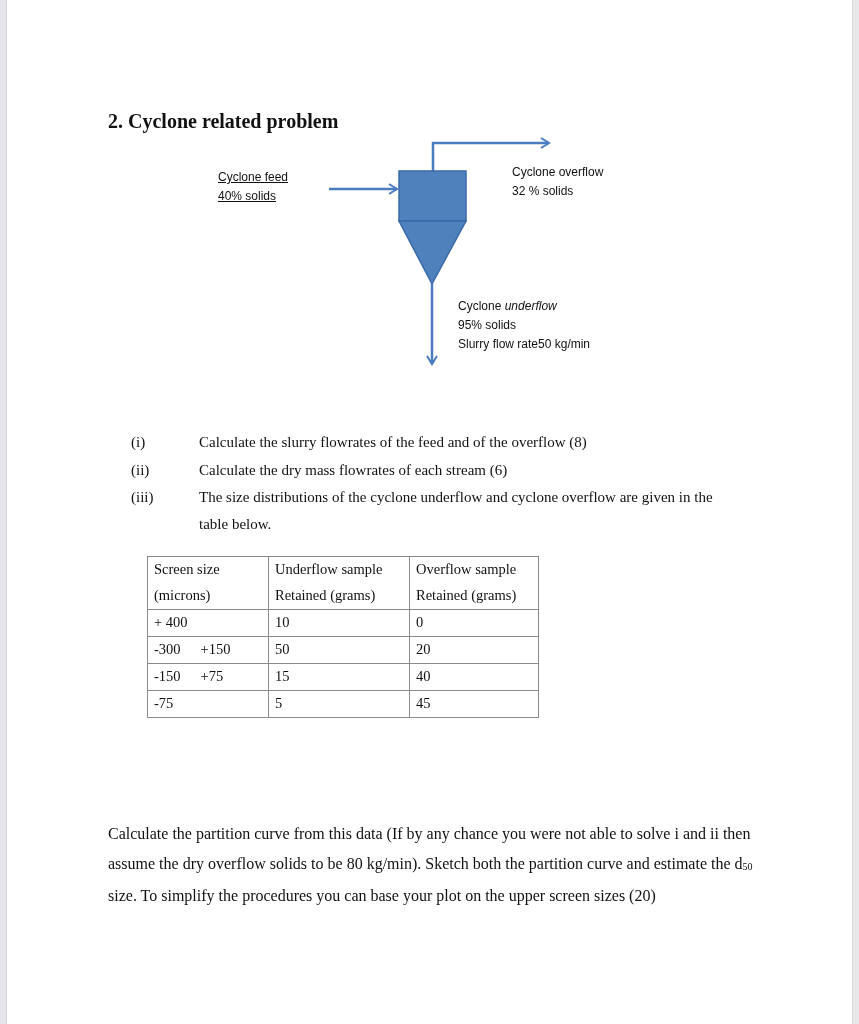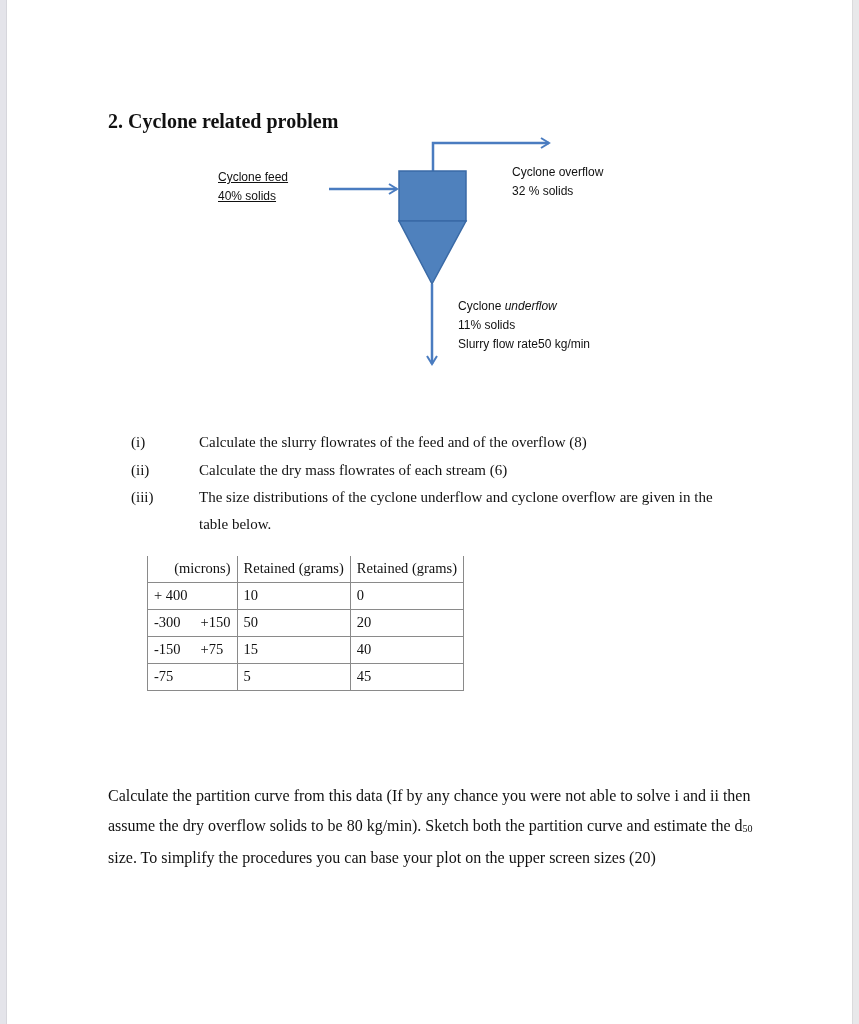--- a/index.html
+++ b/index.html
@@ -24,25 +24,25 @@
     position: absolute; left: 147px; top: 556px; border-collapse: collapse;
     font-family: "Liberation Serif", serif; font-size: 14.5px;
   }
   table.data td {
     border: 1px solid #8a8a8a; padding: 0 6px; vertical-align: top; height: 26px; line-height: 24px; white-space: nowrap;
   }
   table.data td.c1 { width: 108px; }
   table.data td.c2 { width: 128px; }
   table.data td.c3 { width: 116px; }
   table.data td.hd { border-bottom: none; }
-  table.data td.hd2 { border-top: none; text-align: right; }
+  table.data td.hd2 { border-top: none; }
   .gap { display: inline-block; width: 14px; }
 
   .para {
-    position: absolute; left: 108px; top: 781px; width: 660px; font-size: 16px; line-height: 29.5px;
+    position: absolute; left: 108px; top: 819px; width: 660px; font-size: 16px; line-height: 29.5px;
   }
   .para sub { font-size: 10px; vertical-align: -1px; }
 </style>
 </head>
 <body>
 
 <div class="edge-left"></div>
 <div class="edge-right"></div>
 
 <div class="title">2. Cyclone related problem</div>
@@ -69,21 +69,21 @@
   <div class="dlabel" style="left:218px; top:168px;text-decoration:underline;">
     <div>Cyclone feed</div>
     <div>40% solids</div>
   </div>
   <div class="dlabel" style="left:512px; top:163px;">
     <div>Cyclone overflow</div>
     <div>32 % solids</div>
   </div>
   <div class="dlabel" style="left:458px; top:297px;">
     <div><span>Cyclone </span><i>underflow</i></div>
-    <div>11% solids</div>
+    <div>95% solids</div>
     <div>Slurry flow rate50 kg/min</div>
   </div>
 </div>
 
 <div class="items">
   <div class="item" style="top:0px;">
     <span class="num">(i)</span>
     <span class="txt">Calculate the slurry flowrates of the  feed and of the overflow (8)</span>
   </div>
   <div class="item" style="top:28px;">
@@ -94,20 +94,25 @@
     <span class="num">(iii)</span>
     <span class="txt">The size distributions of the cyclone underflow and cyclone overflow are given in the</span>
   </div>
   <div class="item" style="top:82px;">
     <span class="txt">table below.</span>
   </div>
 </div>
 
 <table class="data">
   <tbody>
+      <tr>
+    <td class="c1 hd">Screen size</td>
+    <td class="c2 hd">Underflow sample</td>
+    <td class="c3 hd">Overflow sample</td>
+  </tr>
   <tr>
     <td class="hd2">(microns)</td>
     <td class="hd2">Retained (grams)</td>
     <td class="hd2">Retained (grams)</td>
   </tr>
   <tr>
     <td><span>+ 400</span></td>
     <td>10</td>
     <td>0</td>
   </tr>

